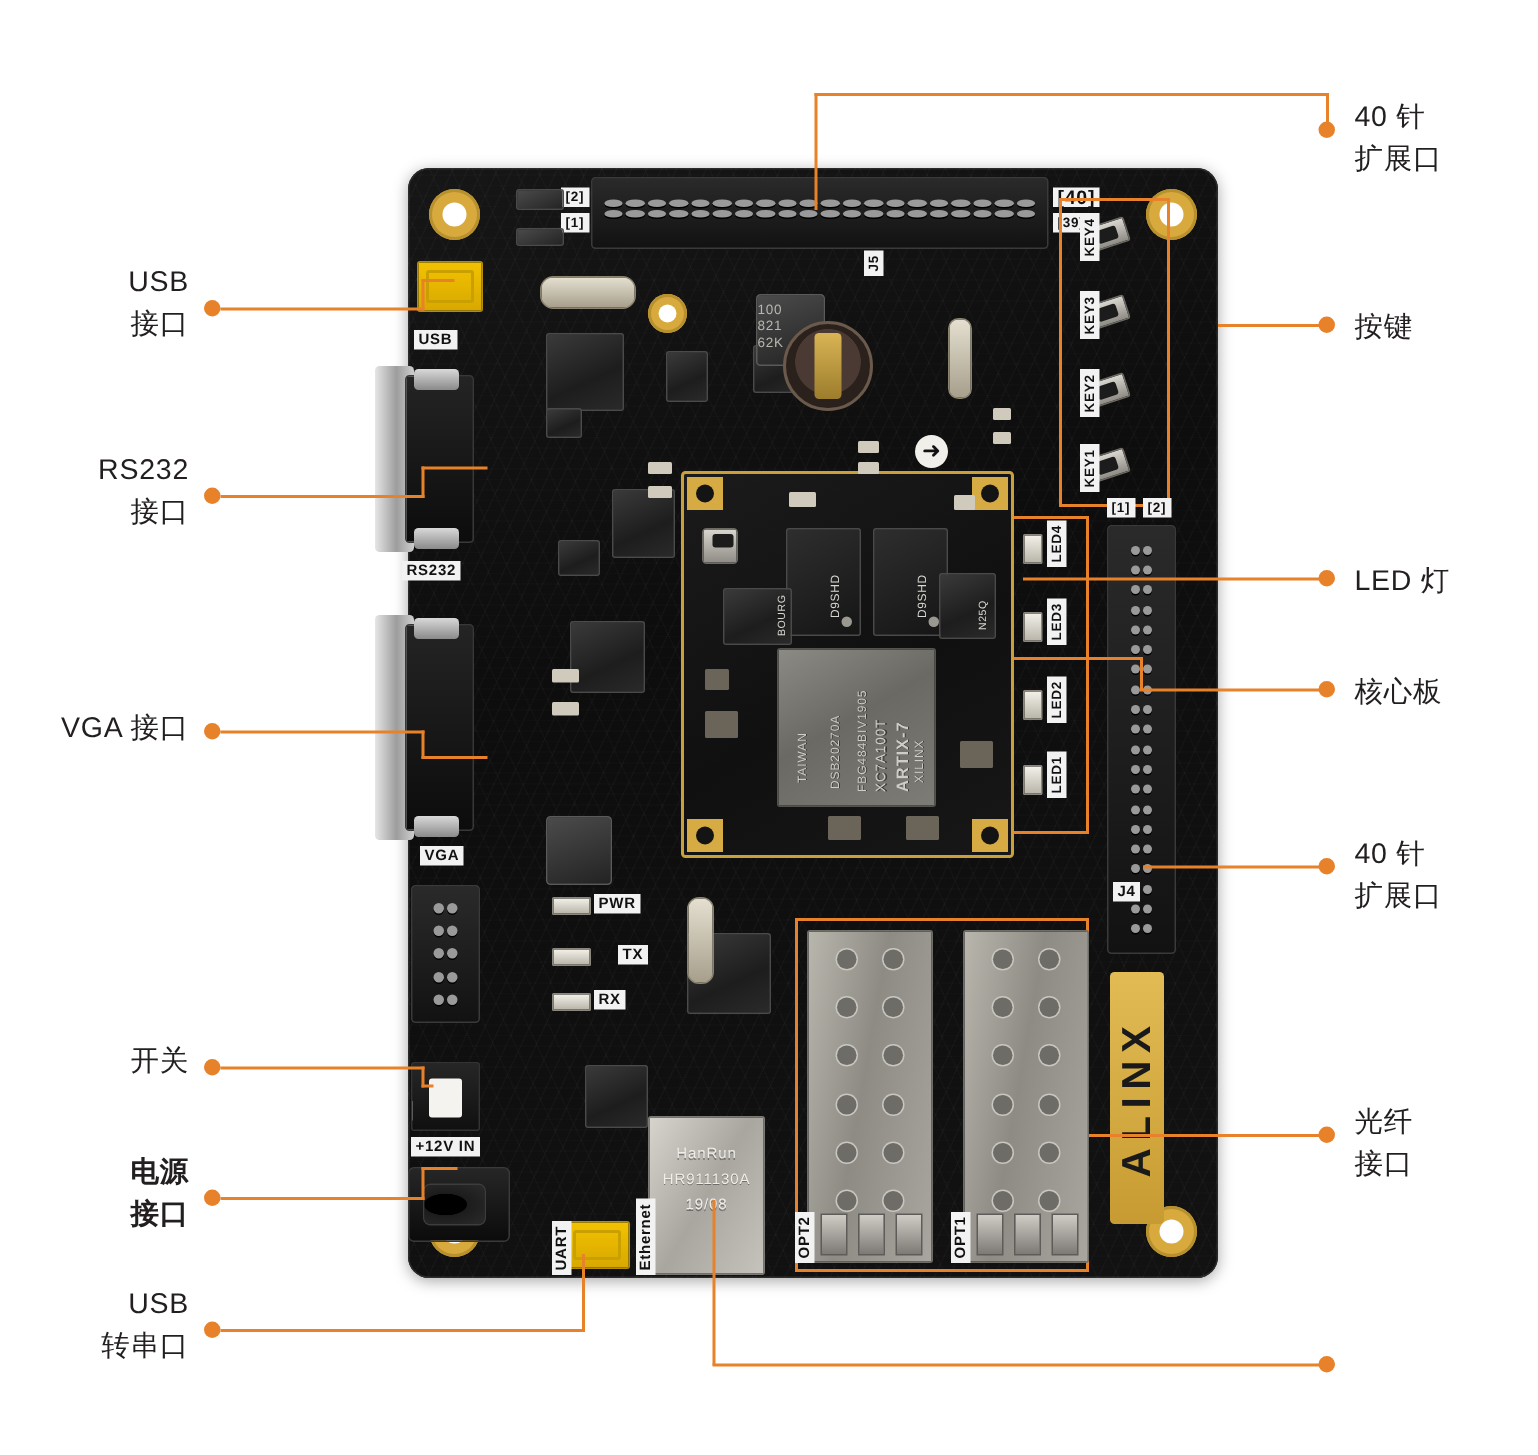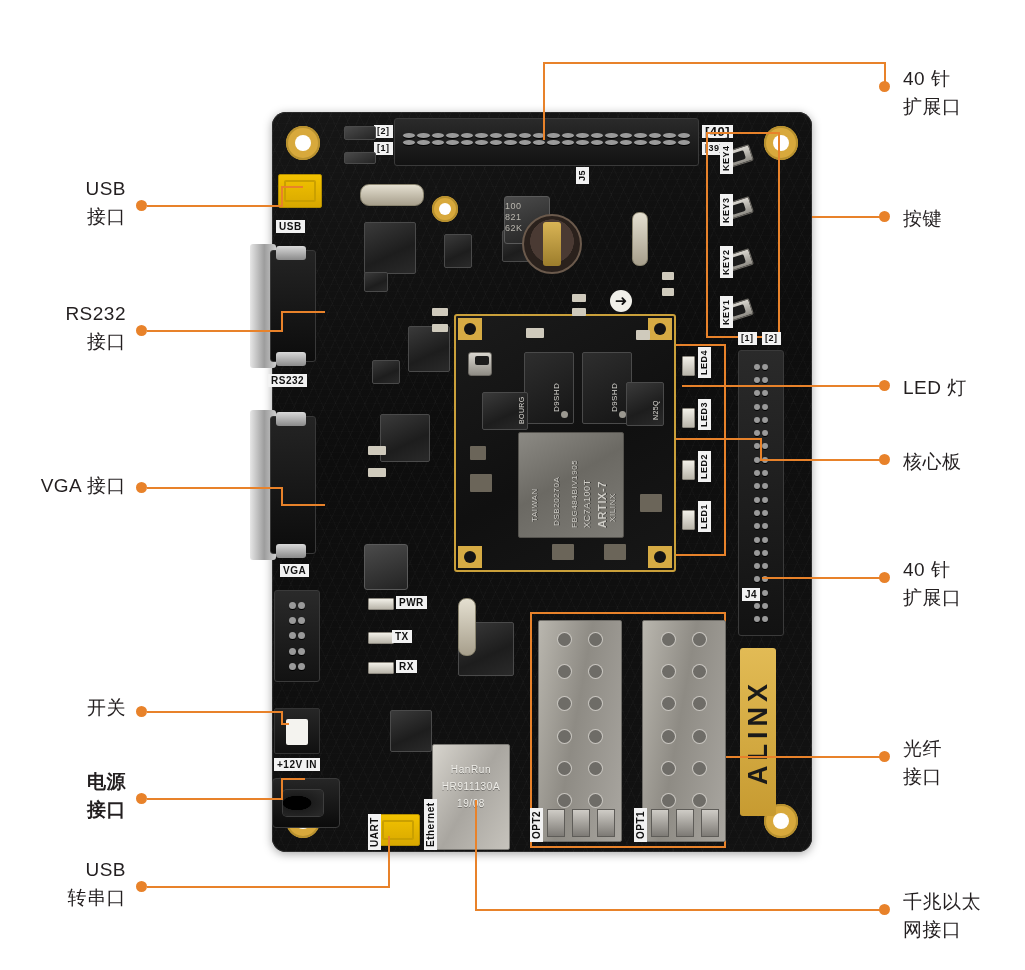--- a/index.html
+++ b/index.html
@@ -592,21 +592,21 @@
     <div class="rj45" style="left:160px; top:632px; width:78px; height:106px;">
       <div>HanRun</div>
       <div>HR911130A</div>
       <div>19/08</div>
     </div>
     <div class="silk rot" style="left:152px; top:738px;">Ethernet</div>
 
     <div class="led" style="left:96px; top:486px; width:24px; height:10px;"></div>
     <div class="silk" style="left:124px; top:484px;">PWR</div>
     <div class="led" style="left:96px; top:520px; width:24px; height:10px;"></div>
-    <div class="silk" style="left:120px; top:518px;text-align:right;">TX</div>
+    <div class="silk" style="left:140px; top:518px;text-align:right;">TX</div>
     <div class="led" style="left:96px; top:550px; width:24px; height:10px;"></div>
     <div class="silk" style="left:124px; top:548px;">RX</div>
     <div class="xtal" style="left:186px; top:486px; width:16px; height:56px; border-radius:8px;"></div>
 
     <div class="bracket" style="left:434px; top:20px; width:74px; height:206px;"></div>
     <div class="btn" style="left:452px; top:36px;"></div>
     <div class="silk rot" style="left:448px; top:62px; font-size:9px;">KEY4</div>
     <div class="btn" style="left:452px; top:88px;"></div>
     <div class="silk rot" style="left:448px; top:114px; font-size:9px;">KEY3</div>
     <div class="btn" style="left:452px; top:140px;"></div>
@@ -800,22 +800,20 @@
 扩展口</div>
 
   <div class="ln h" style="left:726px; top:756px; width:158px;"></div>
   <div class="dot" style="left:879px; top:751px;"></div>
   <div class="label right" style="left:903px; top:735px;">光纤
 接口</div>
 
   <div class="ln v" style="left:475px; top:800px; height:110px;"></div>
   <div class="ln h" style="left:475px; top:909px; width:409px;"></div>
   <div class="dot" style="left:879px; top:904px;"></div>
-  <div class="label right" style="left:903px; top:888px;">千兆以太
-网接口</div>
 
   <div class="dot" style="left:136px; top:200px;"></div>
   <div class="ln h" style="left:147px; top:205px; width:136px;"></div>
   <div class="ln v" style="left:281px; top:186px; height:21px;"></div>
   <div class="ln h" style="left:281px; top:186px; width:22px;"></div>
   <div class="label left" style="left:20px; top:175px; width:106px;">USB
 接口</div>
 
   <div class="dot" style="left:136px; top:325px;"></div>
   <div class="ln h" style="left:147px; top:330px; width:136px;"></div>

